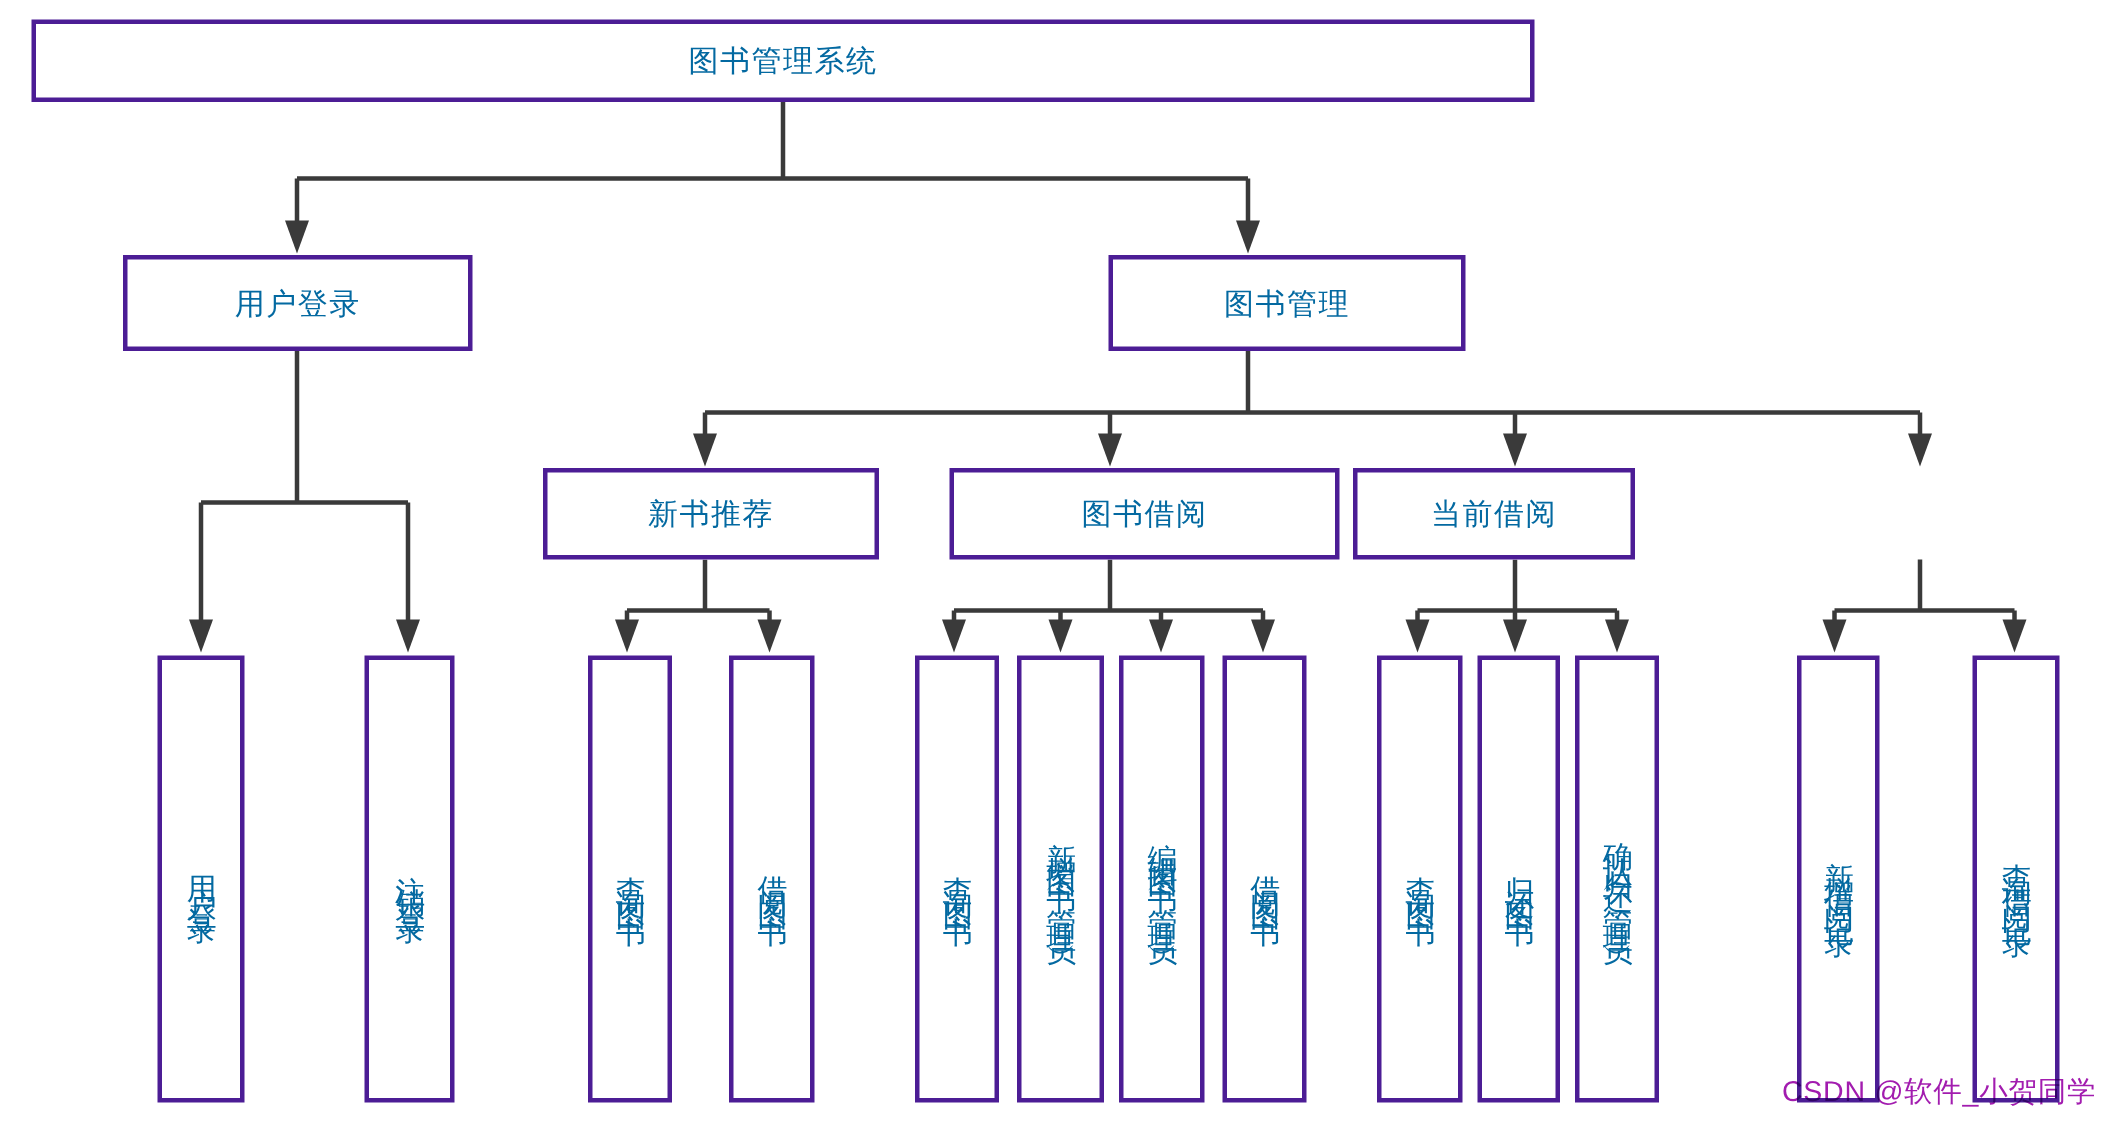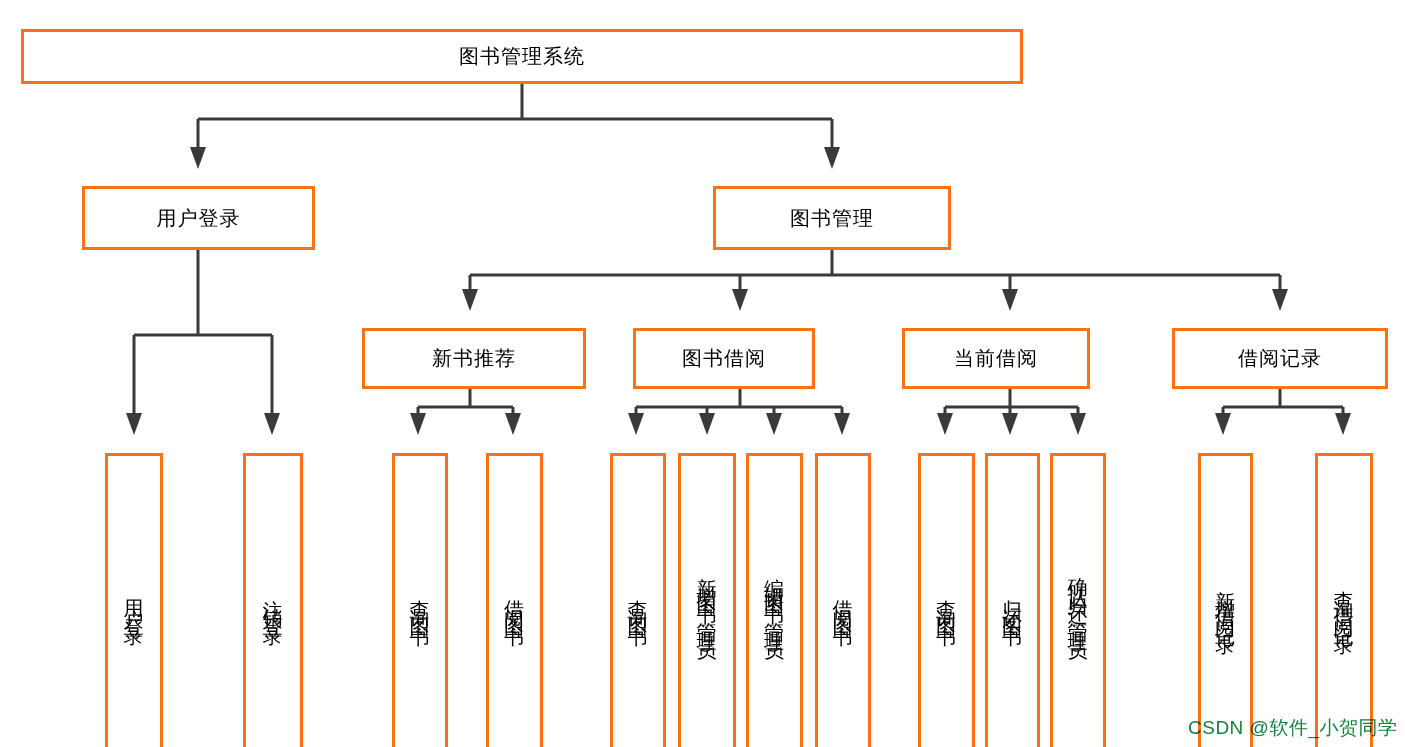--- a/index.html
+++ b/index.html
@@ -9,41 +9,40 @@
     position:relative;
     width:1405px;
     height:747px;
     background:#ffffff;
     overflow:hidden;
   }
   svg.connectors { position:absolute; left:0; top:0; width:1405px; height:747px; }
   .node {
     position:absolute;
     background:#ffffff;
-    border:3px solid #f97316;
+    border:3px solid #4c1d95;
     display:flex;
     align-items:center;
     justify-content:center;
-    color:#000000;
+    color:#0369a1;
     font-size:20px;
-    margin-top:16px;
   }
   .node.h .lbl { white-space:nowrap; letter-spacing:1px; }
   .node.v .lbl {
     writing-mode:vertical-rl;
     text-orientation:mixed;
     letter-spacing:9px;
     line-height:1;
   }
   .watermark {
     position:absolute;
     left:1188px;
     top:715px;
     font-size:19px;
-    color:#15803d;
+    color:#a21caf;
     letter-spacing:0.5px;
     white-space:nowrap;
     mix-blend-mode:multiply;
   }
 </style>
 </head>
 <body>
 
 <div class="canvas">
 
@@ -87,35 +86,32 @@
     </g>
   </svg>
 
   <div class="node h" style="left:21px; top:13px; width:1002px; height:55px">
     <span class="lbl">图书管理系统</span>
   </div>
 
   <div class="node h" style="left:82px; top:170px; width:233px; height:64px">
     <span class="lbl">用户登录</span>
   </div>
-  <div class="node h" style="left:713px; top:170px; width:238px; height:64px">
+  <div class="node h" style="left:739px; top:170px; width:238px; height:64px">
     <span class="lbl">图书管理</span>
   </div>
 
   <div class="node h" style="left:362px; top:312px; width:224px; height:61px">
     <span class="lbl">新书推荐</span>
   </div>
-  <div class="node h" style="left:633px; top:312px; width:182px; height:61px">
+  <div class="node h" style="left:633px; top:312px; width:260px; height:61px">
     <span class="lbl">图书借阅</span>
   </div>
   <div class="node h" style="left:902px; top:312px; width:188px; height:61px">
     <span class="lbl">当前借阅</span>
-  </div>
-  <div class="node h" style="left:1172px; top:312px; width:216px; height:61px">
-    <span class="lbl">借阅记录</span>
   </div>
 
   <div class="node v" style="left:105px; top:437px; width:58px; height:298px">
     <span class="lbl">用户登录</span>
   </div>
   <div class="node v" style="left:243px; top:437px; width:60px; height:298px">
     <span class="lbl">注销登录</span>
   </div>
 
   <div class="node v" style="left:392px; top:437px; width:56px; height:298px">

